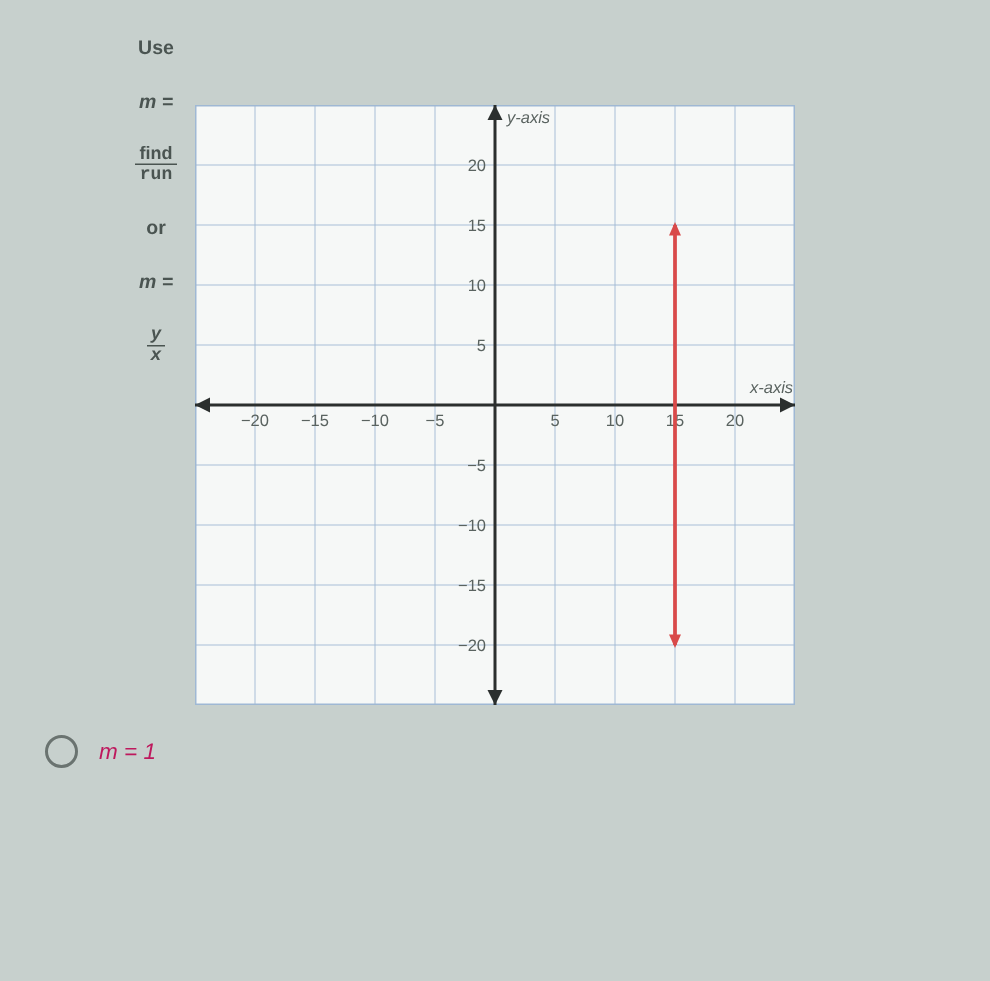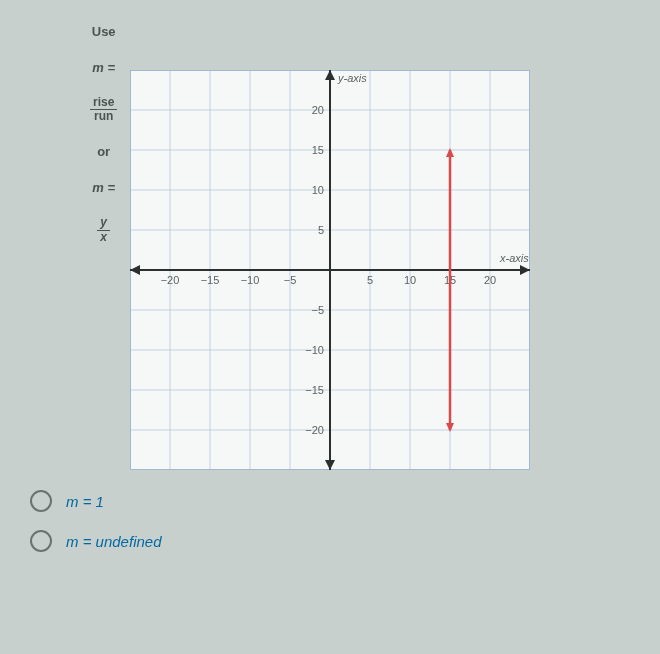--- a/index.html
+++ b/index.html
@@ -26,21 +26,21 @@
   }
   .frac {
     display: inline-flex;
     flex-direction: column;
     align-items: center;
     font-size: 12px;
     line-height: 1.1;
     vertical-align: middle;
   }
   .frac .num { border-bottom: 1.5px solid #4a5451; padding: 0 3px; }
-  .frac .den { padding: 0 3px; }
+  .frac .den { padding: 0 3px; font-family: Liberation Mono, monospace; }
   .chart-wrap {
     position: absolute;
     top: 70px;
     left: 130px;
     width: 400px;
     height: 400px;
     background: #f6f8f7;
   }
   .options {
     position: absolute;
@@ -57,37 +57,37 @@
   .radio {
     width: 18px;
     height: 18px;
     border: 2px solid #6a7370;
     border-radius: 50%;
     background: #c7d0cd;
     flex-shrink: 0;
   }
   .option-label {
     font-size: 15px;
-    color: #0369a1;
+    color: #be185d;
     font-style: italic;
   }
   svg text {
     font-family: Arial, sans-serif;
     fill: #5a6360;
     font-size: 11px;
   }
 </style>
 </head>
 <body>
 
 <div class="question-text">
   <span>Use</span>
   <span style="font-style:italic;">m =</span>
   <span class="frac">
-    <span class="num">rise</span>
+    <span class="num">find</span>
     <span class="den">run</span>
   </span>
   <span>or</span>
   <span style="font-style:italic;">m =</span>
   <span class="frac">
     <span class="num" style="font-style:italic;">y</span>
     <span class="den" style="font-style:italic;">x</span>
   </span>
 </div>
 
@@ -140,17 +140,13 @@
       <polygon points="320,78 316,87 324,87" fill="#d94a4a"></polygon>
       <polygon points="320,362 316,353 324,353" fill="#d94a4a"></polygon>
     </svg>
 </div>
 
 <div class="options">
   <div class="option">
     <div class="radio"></div>
     <div class="option-label">m = 1</div>
   </div>
-  <div class="option">
-    <div class="radio"></div>
-    <div class="option-label">m = undefined</div>
-  </div>
 </div>
 
 </body></html>

